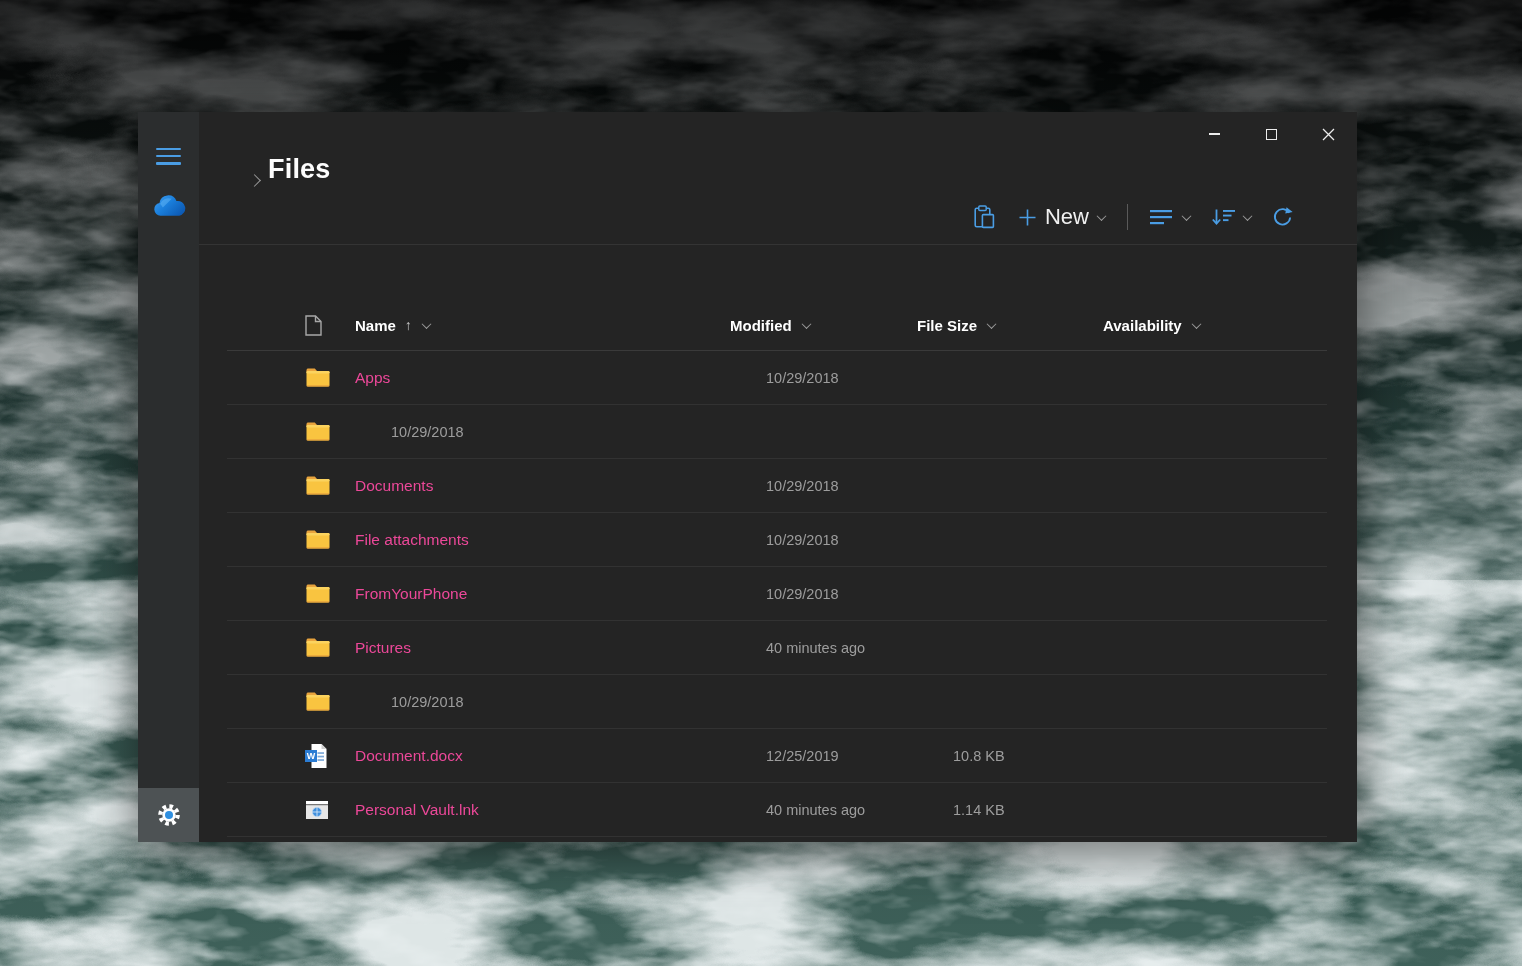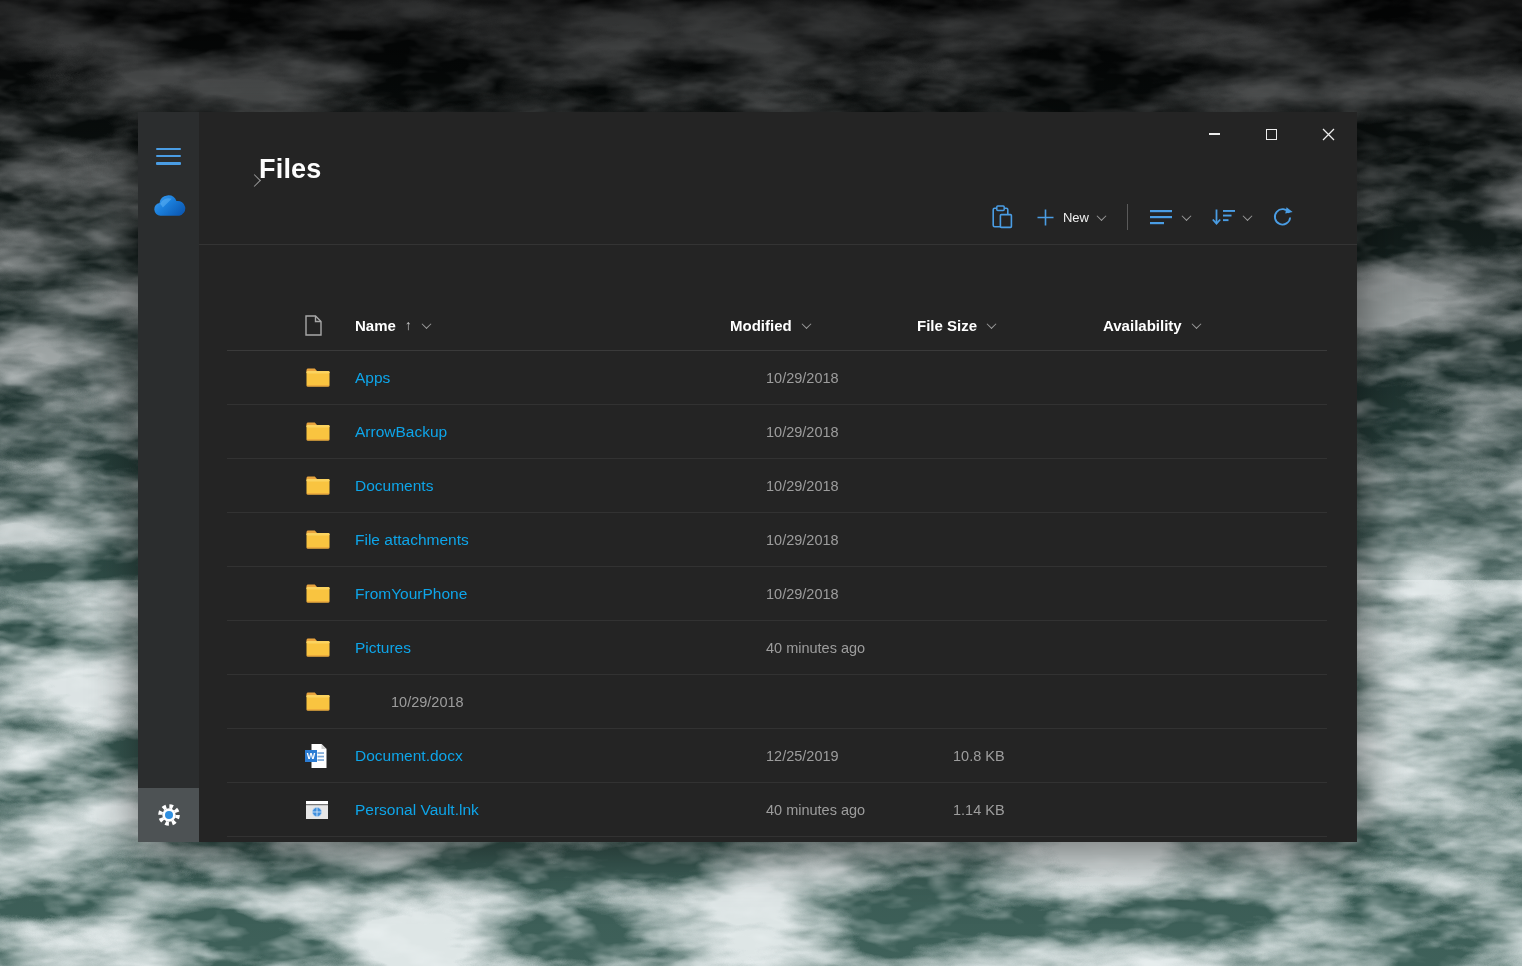--- a/index.html
+++ b/index.html
@@ -25,47 +25,47 @@
 
   
   .main { flex:1; display:flex; flex-direction:column; min-width:0; }
   .win-header { position:relative; height:133px; flex-shrink:0; border-bottom:1px solid #343434; }
 
   .controls { position:absolute; top:11px; right:18px; display:flex; gap:35px; }
   .ctl { width:22px; height:22px; display:flex; align-items:center; justify-content:center; cursor:pointer; }
   .ctl .min-glyph { width:11px; height:1.4px; background:#ececec; }
   .ctl .max-glyph { width:11px; height:11px; border:1.3px solid #ececec; }
 
-  .title-row { position:absolute; top:42px; left:51px; display:flex; align-items:flex-end; gap:0; }
+  .title-row { position:absolute; top:42px; left:51px; display:flex; align-items:flex-end; gap:9px; }
   .page-title { color:#fdfdfd; font-size:27px; font-weight:700; letter-spacing:.2px; }
   .chev { display:inline-block; width:7px; height:7px;
           border-right:1.6px solid #9a9a9a; border-bottom:1.6px solid #9a9a9a;
           transform:rotate(45deg) translate(-1px,-1px); }
   .chev-right { width:9px; height:9px; transform:rotate(-45deg); }
 
   .toolbar { position:absolute; top:92px; right:63px; display:flex; align-items:center;
              color:var(--accent,#4a9de4); }
   .tb-btn { display:flex; align-items:center; gap:9px; cursor:pointer; }
   .tb-gap-lg { margin-left:24px; }
   .tb-gap-md { margin-left:20px; }
-  .new-label { color:#f0f0f0; font-size:13px; }
+  .new-label { color:#f0f0f0; font-size:22px; }
   .tb-divider { width:1px; height:26px; background:#5a5a5a; margin:0 22px; }
 
   
   .content { flex:1; background:#242424; padding:55px 30px 0 28px; overflow:hidden; }
   .grid-row { display:grid; grid-template-columns:78px 50px 375px 187px 186px 1fr;
               align-items:center; }
   .thead { height:51px; border-bottom:1px solid #3a3a3a; }
   .th { display:flex; align-items:center; gap:9px; color:#ffffff; font-size:15px;
         font-weight:700; cursor:pointer; }
   .sort-arrow { color:#c9c9c9; font-size:14px; font-weight:400; }
   .th .chev { margin-left:2px; }
   .row { height:54px; border-bottom:1px solid #323232; cursor:pointer; }
   .cell-icon { display:flex; align-items:center; }
-  .cell-name { color:#0ea5e9; font-size:15.5px; }
+  .cell-name { color:#ec4899; font-size:15.5px; }
   .cell-muted { color:#9d9d9d; font-size:14.5px;margin-left:36px; }
 </style>
 </head>
 <body>
 
 <div class="stage">
 
   <svg class="wallpaper" width="1522" height="966" viewBox="0 0 1522 966" preserveAspectRatio="none">
     <defs>
       <linearGradient id="sea" x1="0" y1="0" x2="0" y2="1">
@@ -241,21 +241,20 @@
             <div class="grid-row row">
     <div></div>
     <div class="cell-icon">
                 <svg width="26" height="21" viewBox="0 0 26 21">
     <path d="M1.5 3.2c0-1 .8-1.7 1.7-1.7h6.6l3.1 3.5H1.5z" fill="#e8a33d"></path>
     <rect x="1.5" y="4" width="23" height="15.5" rx="1.4" fill="#f9c440"></rect>
     <rect x="1.5" y="4" width="23" height="2.4" rx="1.2" fill="#fbd35f"></rect>
     <rect x="1.5" y="18.2" width="23" height="1.3" rx="0.65" fill="#e8a33d"></rect>
   </svg>
               </div>
-    <div class="cell-name">ArrowBackup</div>
     <div class="cell-muted">10/29/2018</div>
     <div class="cell-muted"></div>
     <div class="cell-muted"></div>
   </div>
             <div class="grid-row row">
     <div></div>
     <div class="cell-icon">
                 <svg width="26" height="21" viewBox="0 0 26 21">
     <path d="M1.5 3.2c0-1 .8-1.7 1.7-1.7h6.6l3.1 3.5H1.5z" fill="#e8a33d"></path>
     <rect x="1.5" y="4" width="23" height="15.5" rx="1.4" fill="#f9c440"></rect>

